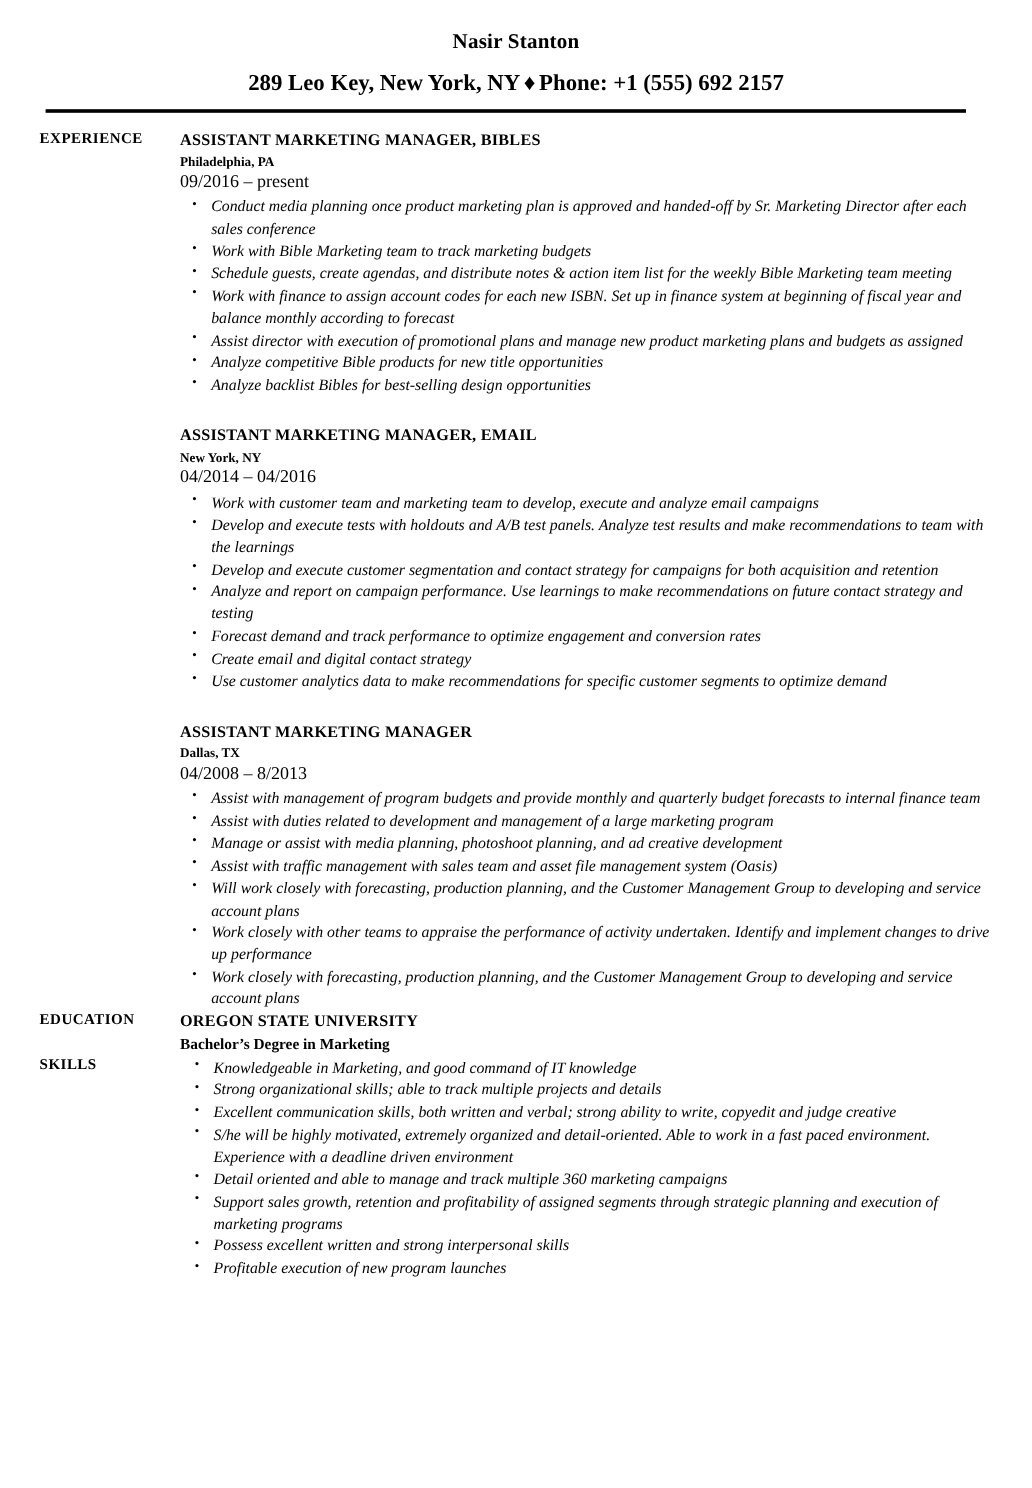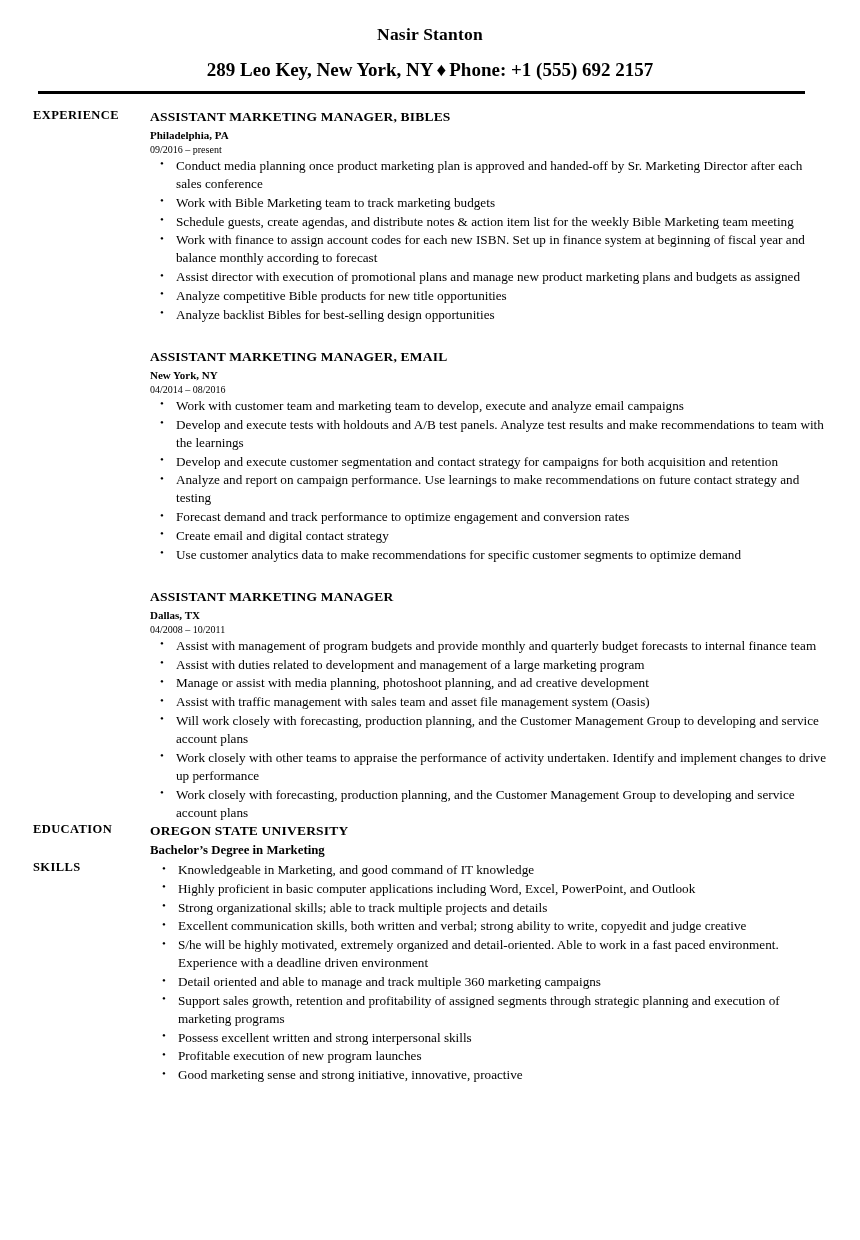--- a/index.html
+++ b/index.html
@@ -83,29 +83,30 @@
     letter-spacing: 0.2px;
     line-height: 1.35;
   }
   .job-location {
     font-size: 11px;
     font-weight: bold;
     line-height: 1.35;
     margin-top: 2px;
   }
   .job-dates {
-    font-size: 10px;
+    font-size: 15px;
     line-height: 1.3;
   }
 
   
   ul.bullets {
     list-style: none;
     margin: 1px 0 0 0;
     padding: 0;
+    font-style: italic;
   }
   ul.bullets > li {
     position: relative;
     padding-left: 26px;
     font-size: 13.2px;
     line-height: 1.38;
     margin-top: 0.5px;
   }
   ul.bullets > li::before {
     content: "\2022";
@@ -169,36 +170,36 @@
           <li>Work with finance to assign account codes for each new ISBN. Set up in finance system at beginning of fiscal year and balance monthly according to forecast</li>
           <li>Assist director with execution of promotional plans and manage new product marketing plans and budgets as assigned</li>
           <li>Analyze competitive Bible products for new title opportunities</li>
           <li>Analyze backlist Bibles for best-selling design opportunities</li>
         </ul>
       </div>
 
       <div class="job">
         <div class="job-title">ASSISTANT MARKETING MANAGER, EMAIL</div>
         <div class="job-location">New York, NY</div>
-        <div class="job-dates">04/2014 – 08/2016</div>
+        <div class="job-dates">04/2014 – 04/2016</div>
         <ul class="bullets">
           <li>Work with customer team and marketing team to develop, execute and analyze email campaigns</li>
           <li>Develop and execute tests with holdouts and A/B test panels. Analyze test results and make recommendations to team with the learnings</li>
           <li>Develop and execute customer segmentation and contact strategy for campaigns for both acquisition and retention</li>
           <li>Analyze and report on campaign performance. Use learnings to make recommendations on future contact strategy and testing</li>
           <li>Forecast demand and track performance to optimize engagement and conversion rates</li>
           <li>Create email and digital contact strategy</li>
           <li>Use customer analytics data to make recommendations for specific customer segments to optimize demand</li>
         </ul>
       </div>
 
       <div class="job">
         <div class="job-title">ASSISTANT MARKETING MANAGER</div>
         <div class="job-location">Dallas, TX</div>
-        <div class="job-dates">04/2008 – 10/2011</div>
+        <div class="job-dates">04/2008 – 8/2013</div>
         <ul class="bullets">
           <li>Assist with management of program budgets and provide monthly and quarterly budget forecasts to internal finance team</li>
           <li>Assist with duties related to development and management of a large marketing program</li>
           <li>Manage or assist with media planning, photoshoot planning, and ad creative development</li>
           <li>Assist with traffic management with sales team and asset file management system (Oasis)</li>
           <li>Will work closely with forecasting, production planning, and the Customer Management Group to developing and service account plans</li>
           <li>Work closely with other teams to appraise the performance of activity undertaken. Identify and implement changes to drive up performance</li>
           <li>Work closely with forecasting, production planning, and the Customer Management Group to developing and service account plans</li>
         </ul>
       </div>
@@ -212,26 +213,24 @@
       <div class="edu-school">OREGON STATE UNIVERSITY</div>
       <div class="edu-degree">Bachelor’s Degree in Marketing</div>
     </div>
   </div>
 
   <div class="section" id="skills-section">
     <div class="section-label">SKILLS</div>
     <div class="section-body">
       <ul class="bullets">
         <li>Knowledgeable in Marketing, and good command of IT knowledge</li>
-        <li>Highly proficient in basic computer applications including Word, Excel, PowerPoint, and Outlook</li>
         <li>Strong organizational skills; able to track multiple projects and details</li>
         <li>Excellent communication skills, both written and verbal; strong ability to write, copyedit and judge creative</li>
         <li>S/he will be highly motivated, extremely organized and detail-oriented. Able to work in a fast paced environment. Experience with a deadline driven environment</li>
         <li>Detail oriented and able to manage and track multiple 360 marketing campaigns</li>
         <li>Support sales growth, retention and profitability of assigned segments through strategic planning and execution of marketing programs</li>
         <li>Possess excellent written and strong interpersonal skills</li>
         <li>Profitable execution of new program launches</li>
-        <li>Good marketing sense and strong initiative, innovative, proactive</li>
       </ul>
     </div>
   </div>
 
 </div>
 
 </body></html>

